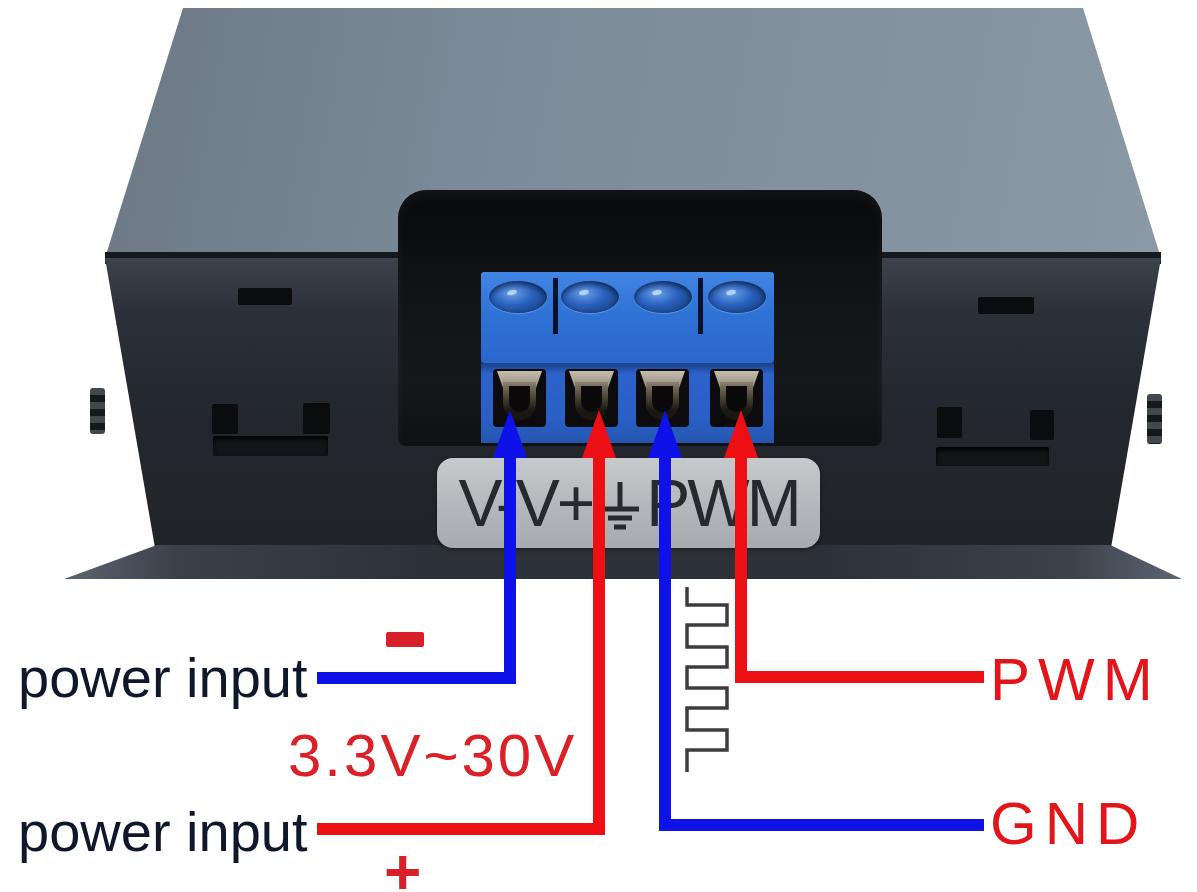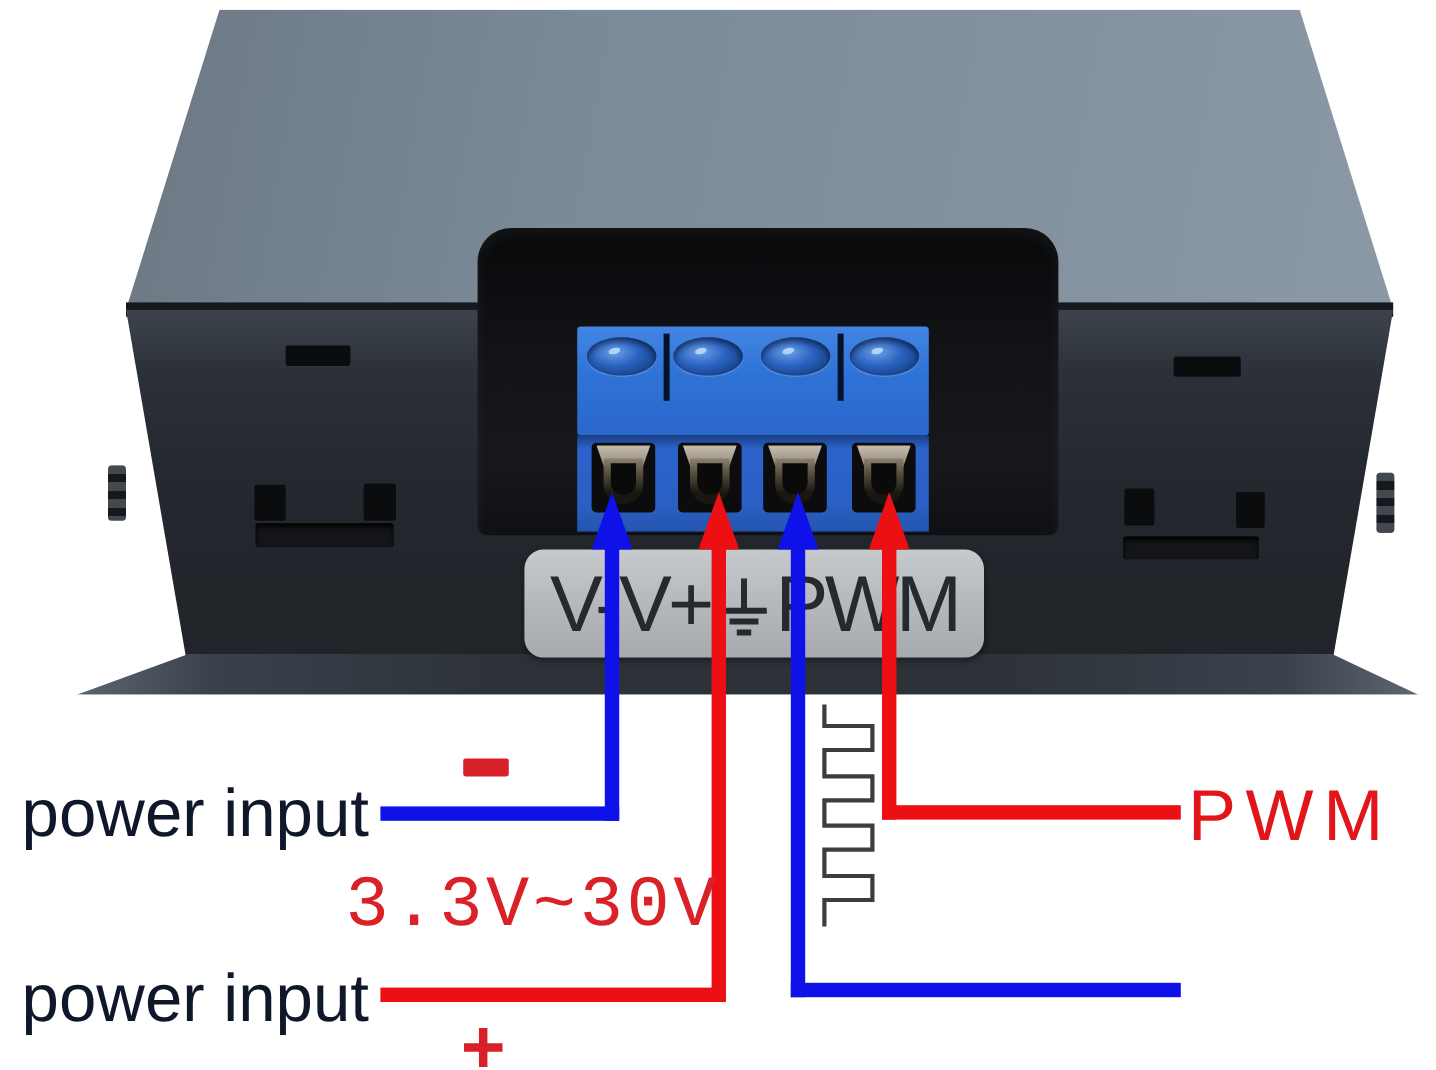--- a/index.html
+++ b/index.html
@@ -57,21 +57,21 @@
 
   
   .wire-b{background:#0f12e8;}
   .wire-r{background:#ec1015;}
   .head{width:0;height:0;border-left:17px solid transparent;border-right:17px solid transparent;}
   .head-b{border-bottom:48px solid #0f12e8;}
   .head-r{border-bottom:48px solid #ec1015;}
 
   
   .ann{color:#0f172a;font-size:56px;line-height:1;white-space:nowrap;}
-  .volt{color:#da2128;font-size:60px;letter-spacing:3px;line-height:1;white-space:nowrap;font-family:Liberation Mono, monospace;}
+  .volt{color:#da2128;font-size:60px;letter-spacing:3px;line-height:1;white-space:nowrap;}
   .sig{color:#e2151b;font-size:60px;letter-spacing:8px;line-height:1;white-space:nowrap;}
   .minus-bar{left:386px;top:632px;width:38px;height:15px;background:#d8202a;border-radius:2px;}
   .plus{left:384px;top:840px;font-size:64px;font-weight:700;color:#d8202a;line-height:1;}
 </style>
 </head>
 <body>
 
 <div class="canvas">
 
   <div class="abs top-face"></div>
@@ -158,14 +158,15 @@
   <div class="abs head head-r" style="left:582px;top:410px;"></div>
   <div class="abs head head-b" style="left:648px;top:410px;"></div>
   <div class="abs head head-r" style="left:724px;top:410px;"></div>
 
   <div class="abs ann" style="left:18px;top:650px;">power input</div>
   <div class="abs minus-bar" aria-label="-"></div>
   <div class="abs volt" style="left:288px;top:726px;">3.3V~30V</div>
   <div class="abs ann" style="left:18px;top:804px;">power input</div>
   <div class="abs plus">+</div>
   <div class="abs sig" style="left:990px;top:650px;">PWM</div>
+  <div class="abs sig" style="left:990px;top:794px;">GND</div>
 
 </div>
 
 </body></html>

